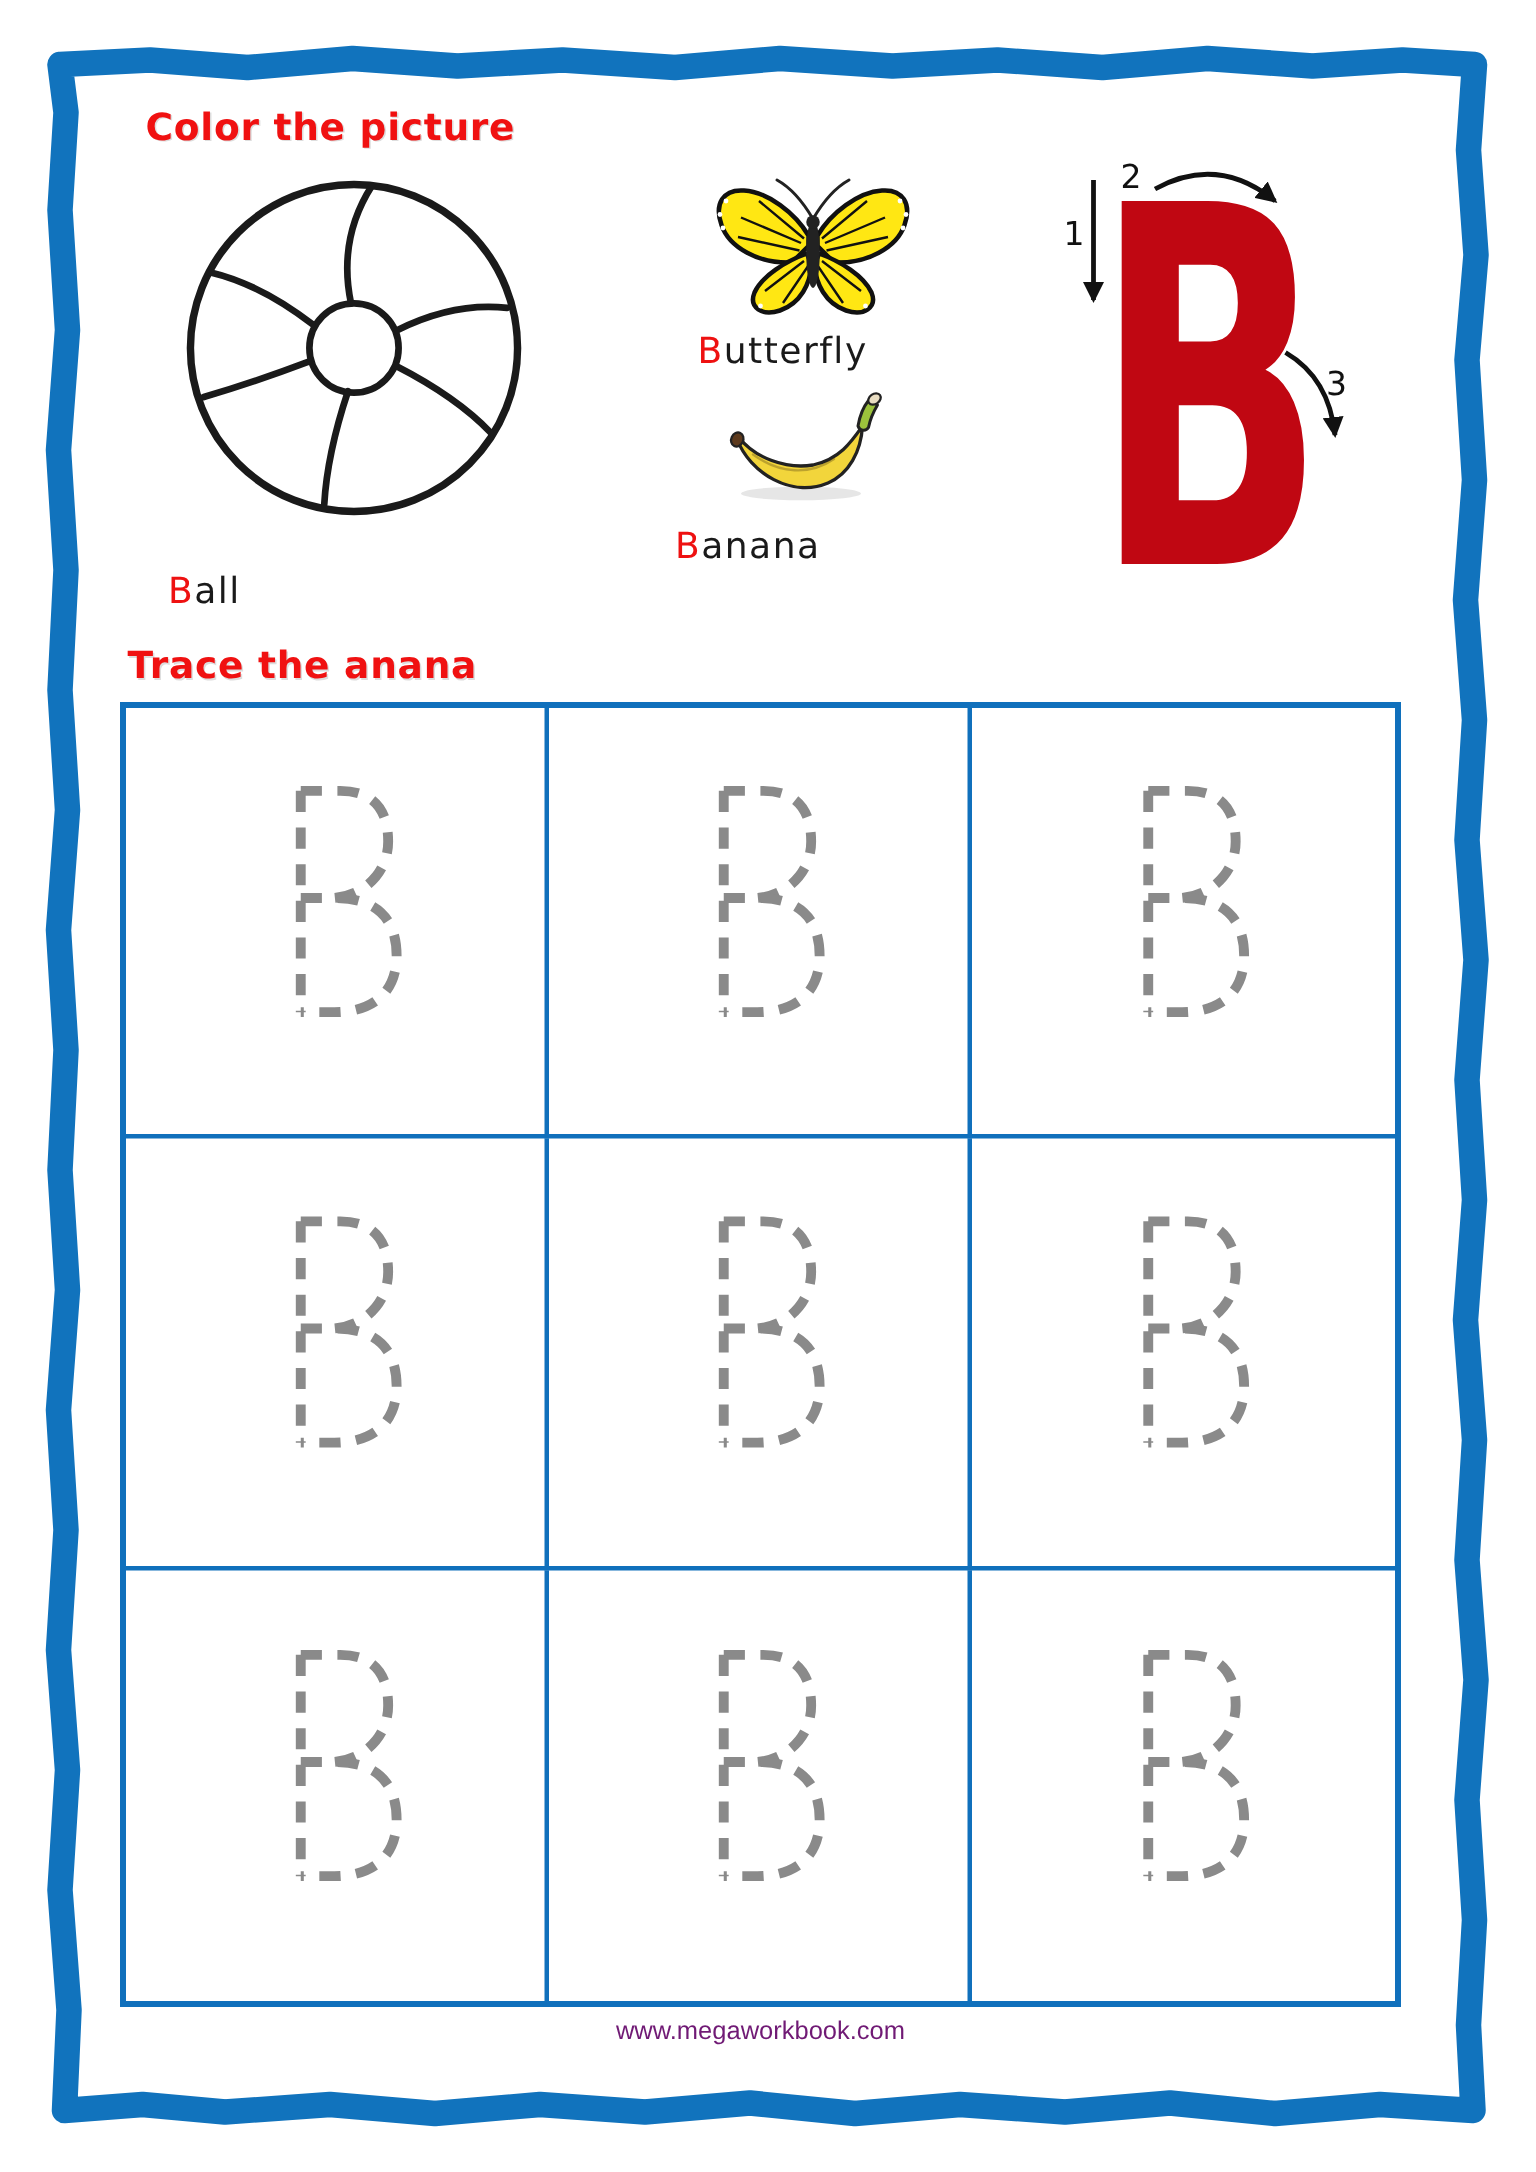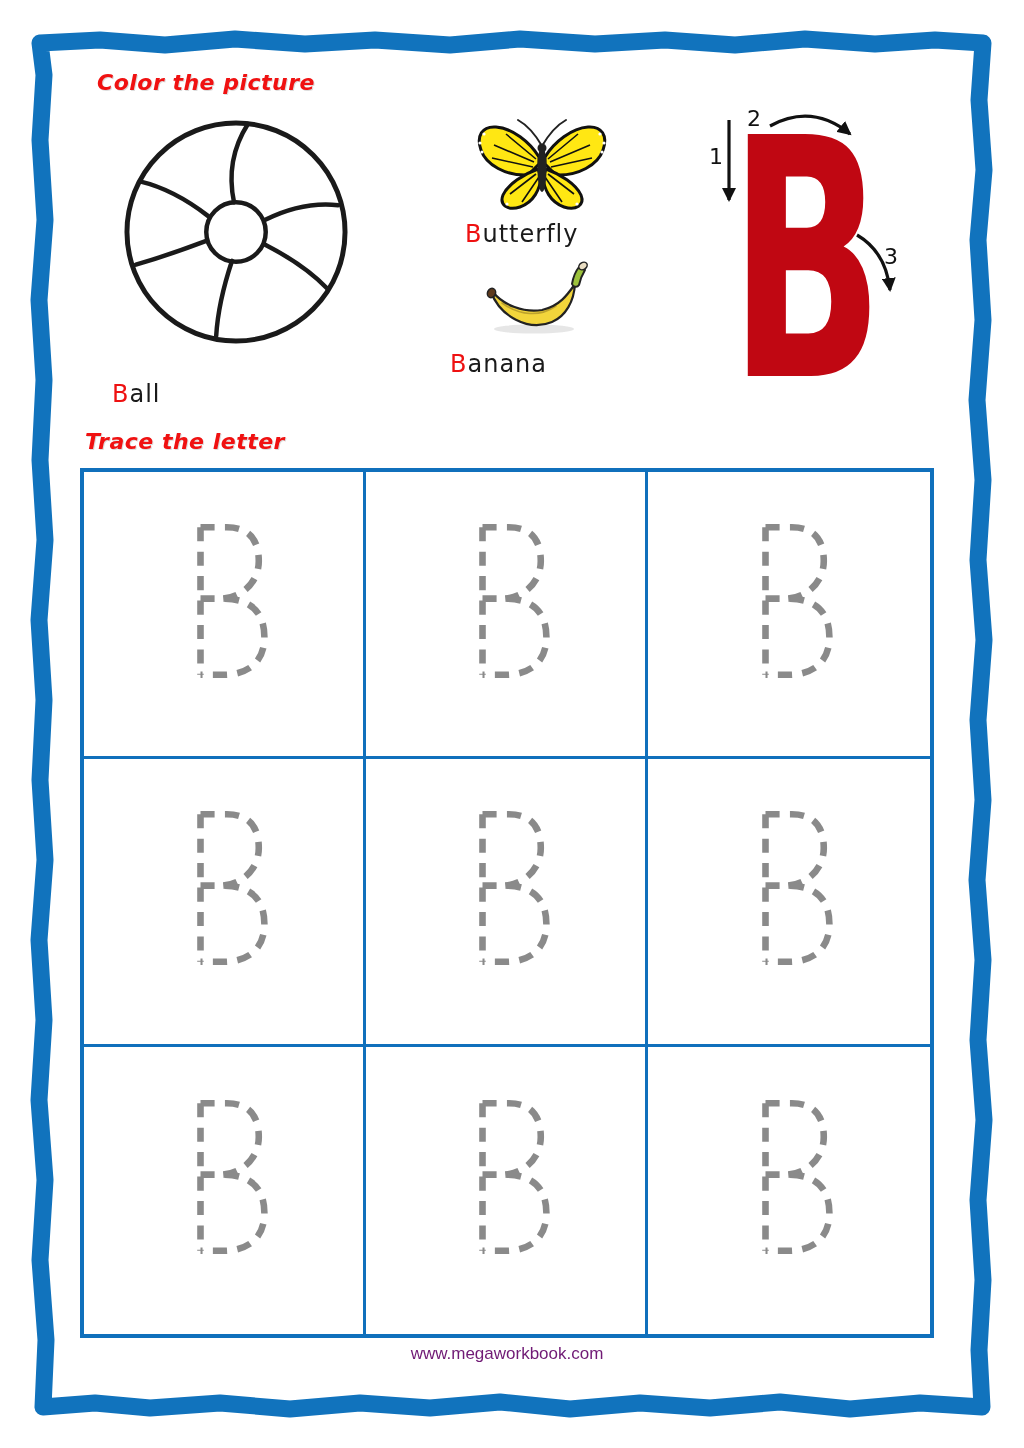--- a/index.html
+++ b/index.html
@@ -4,24 +4,23 @@
 <style>
   html,body{margin:0;padding:0;background:#fff;}
   .page{
     position:relative;width:1024px;height:1448px;background:#fff;overflow:hidden;
     font-family:"DejaVu Sans",sans-serif;
   }
   .frame-svg{position:absolute;left:0;top:0;width:1024px;height:1448px;pointer-events:none;}
   .frame-path{fill:none;stroke:var(--frame-blue,#1173bd);stroke-width:17;stroke-linejoin:round;}
 
   .heading{
-    position:absolute;font-weight:bold;font-size:22px;line-height:1.1;
+    position:absolute;font-weight:bold;font-size:25px;line-height:1.1;
     color:var(--heading-red,#f01111);letter-spacing:.5px;
     text-shadow:1px 1px 0 rgba(120,120,120,.25);
-    font-style:italic;
   }
   .heading.color{left:97px;top:71px;}
   .heading.trace{left:85px;top:430px;}
 
   .art{position:absolute;}
   .ball-svg{left:122px;top:118px;width:228px;height:228px;}
   .ball-ink{fill:none;stroke:var(--ink-black,#1a1a1a);stroke-linecap:round;}
   .butterfly-svg{left:472px;top:112px;width:140px;height:100px;}
   .banana-svg{left:484px;top:254px;width:106px;height:82px;}
 
@@ -154,21 +153,21 @@
       </marker>
     </defs>
     <path class="stroke-arrow" d="M729,120 L729,200" marker-end="url(#ah)"></path>
     <path class="stroke-arrow" d="M770,126 Q812,103 850,134" marker-end="url(#ah)"></path>
     <path class="stroke-arrow" d="M857,235 Q886,252 890,290" marker-end="url(#ah)"></path>
   </svg>
   <div class="stroke-num num-1">1</div>
   <div class="stroke-num num-2">2</div>
   <div class="stroke-num num-3">3</div>
 
-  <div class="heading trace">Trace the letter</div>
+  <div class="heading trace">Trace the anana</div>
 
   <div class="trace-grid" aria-label="B">
     <div class="trace-cell">
       <svg viewBox="0 0 100 185">
         <path class="trace-path" d="M25,14 V171"></path>
         <path class="trace-path" d="M25,14 H53 C77,14 87,28 87,50 C87,72 70,88 49,90"></path>
         <path class="trace-path" d="M25,90 H49 C80,90 93,106 93,131 C93,158 75,171 49,171 H25"></path>
       </svg>
     </div>
 

